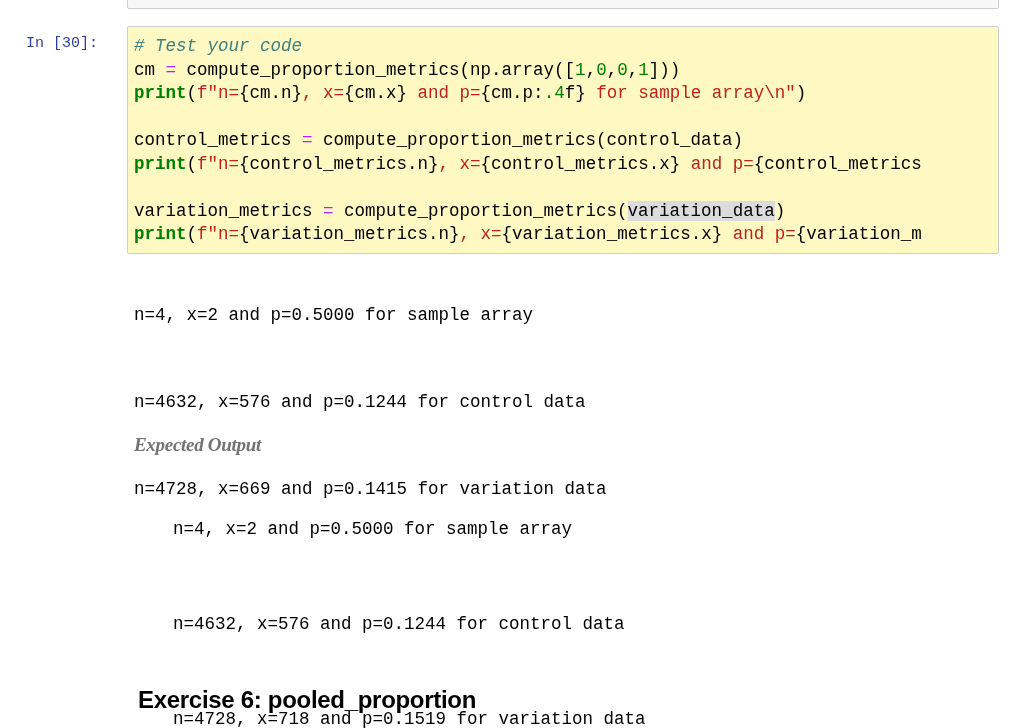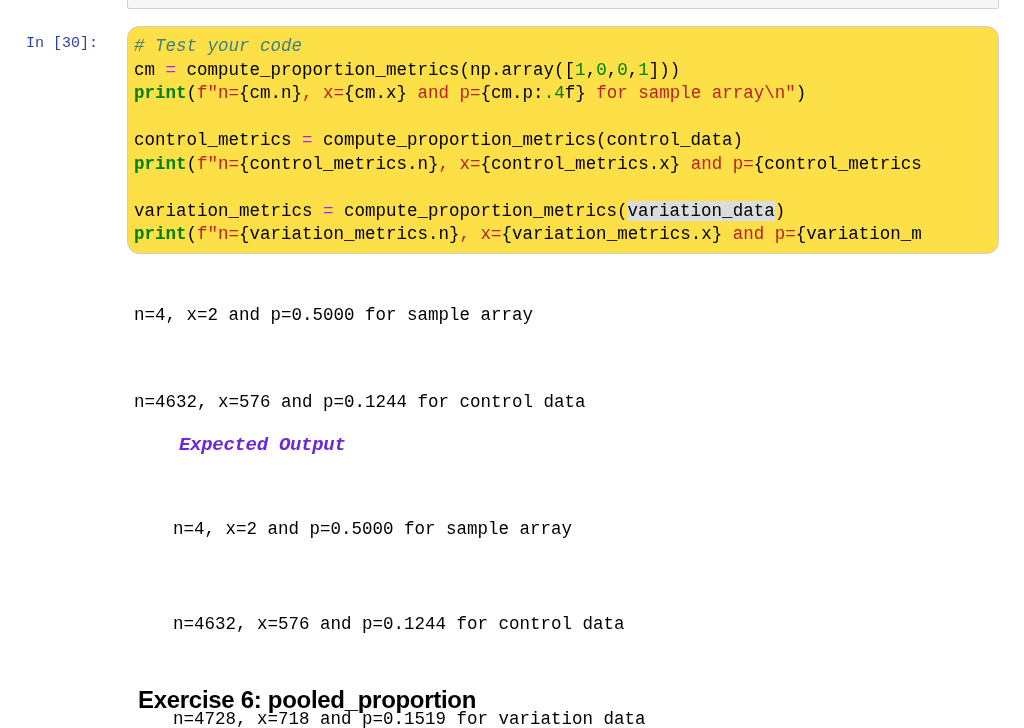--- a/index.html
+++ b/index.html
@@ -11,21 +11,21 @@
       position: absolute; left: 127px; top: -10px; width: 870px; height: 17px;
       border: 1px solid #cfcfcf; border-radius: 2px; background: #f7f7f7;
     }
     .prompt {
       position: absolute; left: 26px; top: 35px;
       font-family: "Liberation Mono", monospace; font-size: 15px;
       color: #303f9f; white-space: pre;
     }
     .code-cell {
       position: absolute; left: 127px; top: 26px; width: 870px; height: 226px;
-      border: 1px solid #cfcfcf; border-radius: 12px; background: #fde047;
+      border: 1px solid #cfcfcf; border-radius: 2px; background: #fef9c3;
       overflow: hidden;
     }
     .code {
       position: absolute; left: 6px; top: 8px;
       font-family: "Liberation Mono", monospace; font-size: 17.5px;
       line-height: 23.5px; color: #000; white-space: pre;
     }
     .code .line { height: 23.5px; }
     .c-com { color: #408080; font-style: italic; }
     .c-kw  { color: #008000; font-weight: bold; }
@@ -34,22 +34,22 @@
     .c-num { color: #008000; }
     .c-hl  { background: #dcdcdc; }
     .output {
       position: absolute; left: 134px; top: 264px;
       font-family: "Liberation Mono", monospace; font-size: 17.5px;
       color: #000; white-space: pre;
     }
     .output .oline { height: 47px; line-height: 23px; }
     .expected-title {
       position: absolute; left: 134px; top: 434px;
-      font-family: Liberation Mono, monospace; font-size: 19px;
-      font-weight: bold; font-style: italic; color: #6d28d9; letter-spacing: -0.3px; margin-left: 45px;
+      font-family: Liberation Serif, serif; font-size: 19px;
+      font-weight: bold; font-style: italic; color: #737373; letter-spacing: -0.3px;
     }
     .expected {
       position: absolute; left: 173px; top: 478px;
       font-family: "Liberation Mono", monospace; font-size: 17.5px;
       color: #000; white-space: pre;
     }
     .expected .eline { height: 55px; line-height: 23px; }
     .section-heading {
       position: absolute; left: 134px; top: 682px; margin: 4px;
       font-family: "Liberation Sans", sans-serif; font-size: 24px;
@@ -63,20 +63,21 @@
 
 <div class="prompt">In [30]:</div>
 
 <div class="code-cell">
   <div class="code" id="code"><div class="line"><span class="c-com"># Test your code</span></div><div class="line"><span>cm </span><span class="c-op">=</span><span> compute_proportion_metrics(np.array([</span><span class="c-num">1</span><span>,</span><span class="c-num">0</span><span>,</span><span class="c-num">0</span><span>,</span><span class="c-num">1</span><span>]))</span></div><div class="line"><span class="c-kw">print</span><span>(</span><span class="c-str">f"n=</span><span>{cm.n}</span><span class="c-str">, x=</span><span>{cm.x}</span><span class="c-str"> and p=</span><span>{cm.p:</span><span class="c-num">.4</span><span>f}</span><span class="c-str"> for sample array\n"</span><span>)</span></div><div class="line"> </div><div class="line"><span>control_metrics </span><span class="c-op">=</span><span> compute_proportion_metrics(control_data)</span></div><div class="line"><span class="c-kw">print</span><span>(</span><span class="c-str">f"n=</span><span>{control_metrics.n}</span><span class="c-str">, x=</span><span>{control_metrics.x}</span><span class="c-str"> and p=</span><span>{control_metrics</span></div><div class="line"> </div><div class="line"><span>variation_metrics </span><span class="c-op">=</span><span> compute_proportion_metrics(</span><span class="c-hl">variation_data</span><span>)</span></div><div class="line"><span class="c-kw">print</span><span>(</span><span class="c-str">f"n=</span><span>{variation_metrics.n}</span><span class="c-str">, x=</span><span>{variation_metrics.x}</span><span class="c-str"> and p=</span><span>{variation_m</span></div></div>
 </div>
 
 <div class="output">
   <div class="oline">n=4, x=2 and p=0.5000 for sample array</div>
   <div class="oline">n=4632, x=576 and p=0.1244 for control data</div>
+  <div class="oline">n=4728, x=669 and p=0.1415 for variation data</div>
 </div>
 
 <div class="expected-title">Expected Output</div>
 
 <div class="expected">
   <div class="eline">n=4, x=2 and p=0.5000 for sample array</div>
   <div class="eline">n=4632, x=576 and p=0.1244 for control data</div>
   <div class="eline">n=4728, x=718 and p=0.1519 for variation data</div>
 </div>
 

